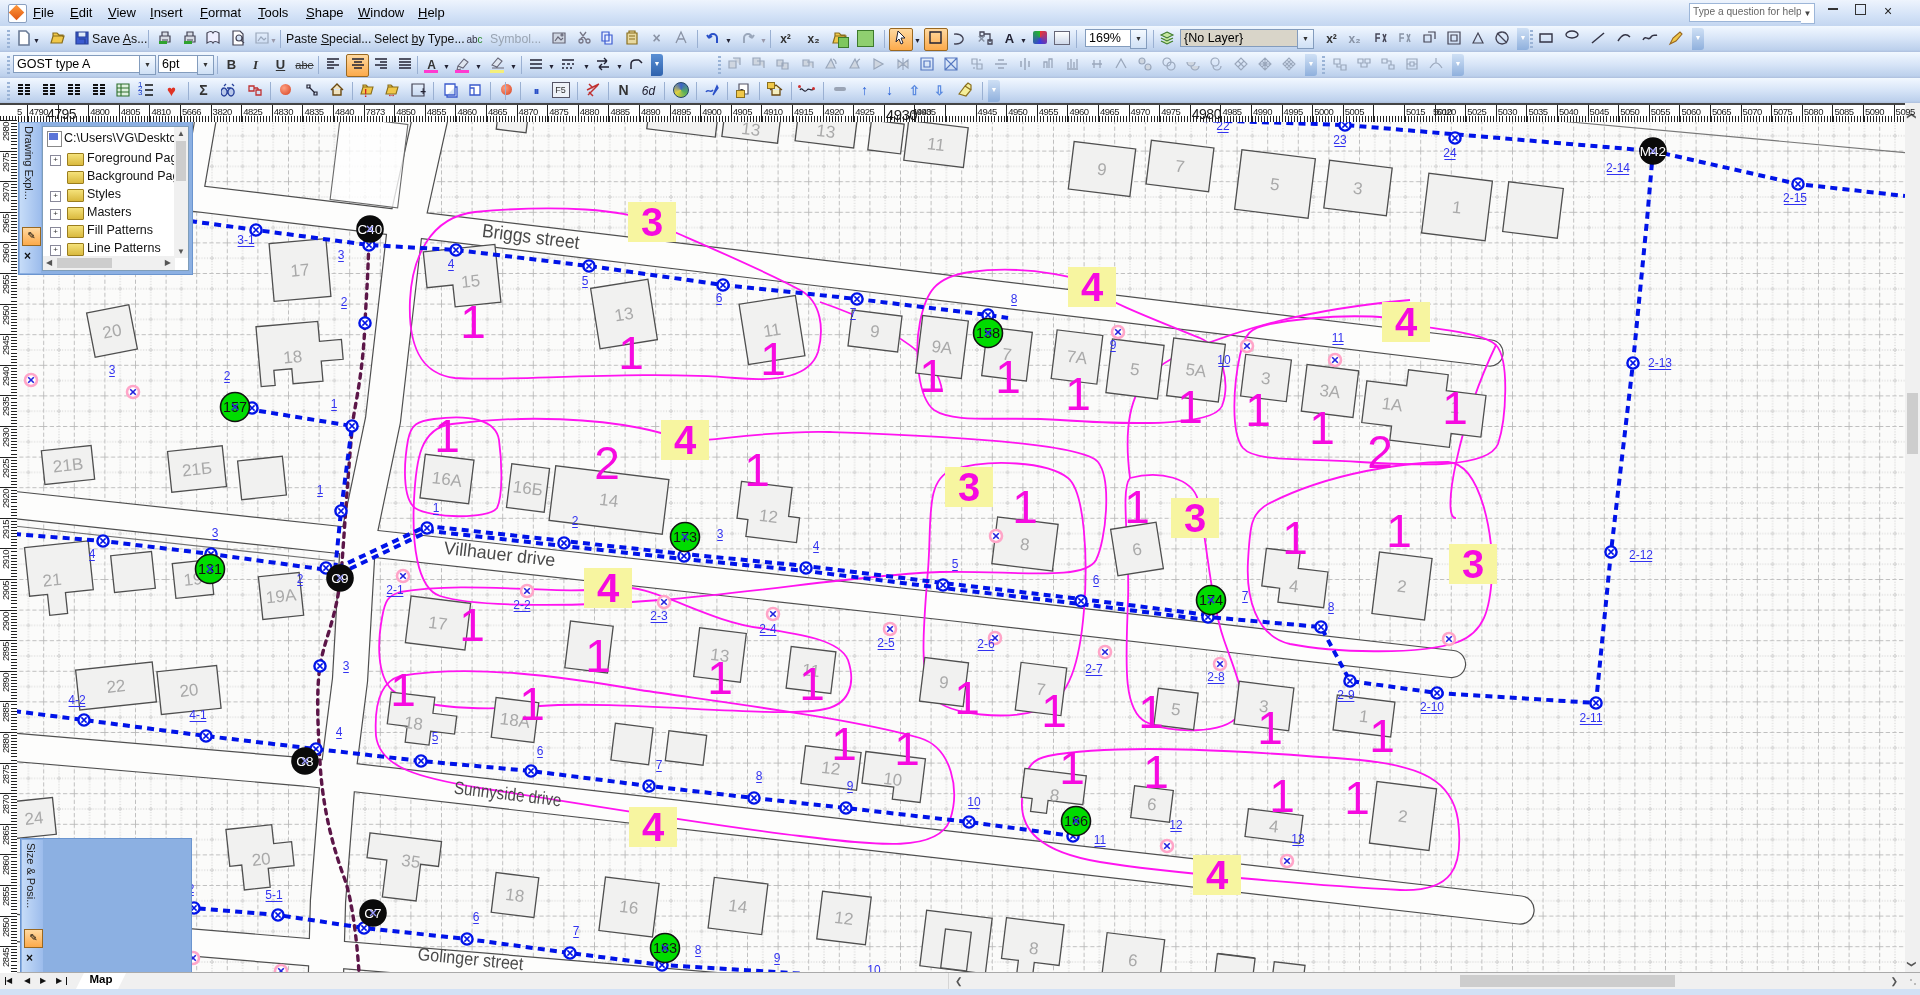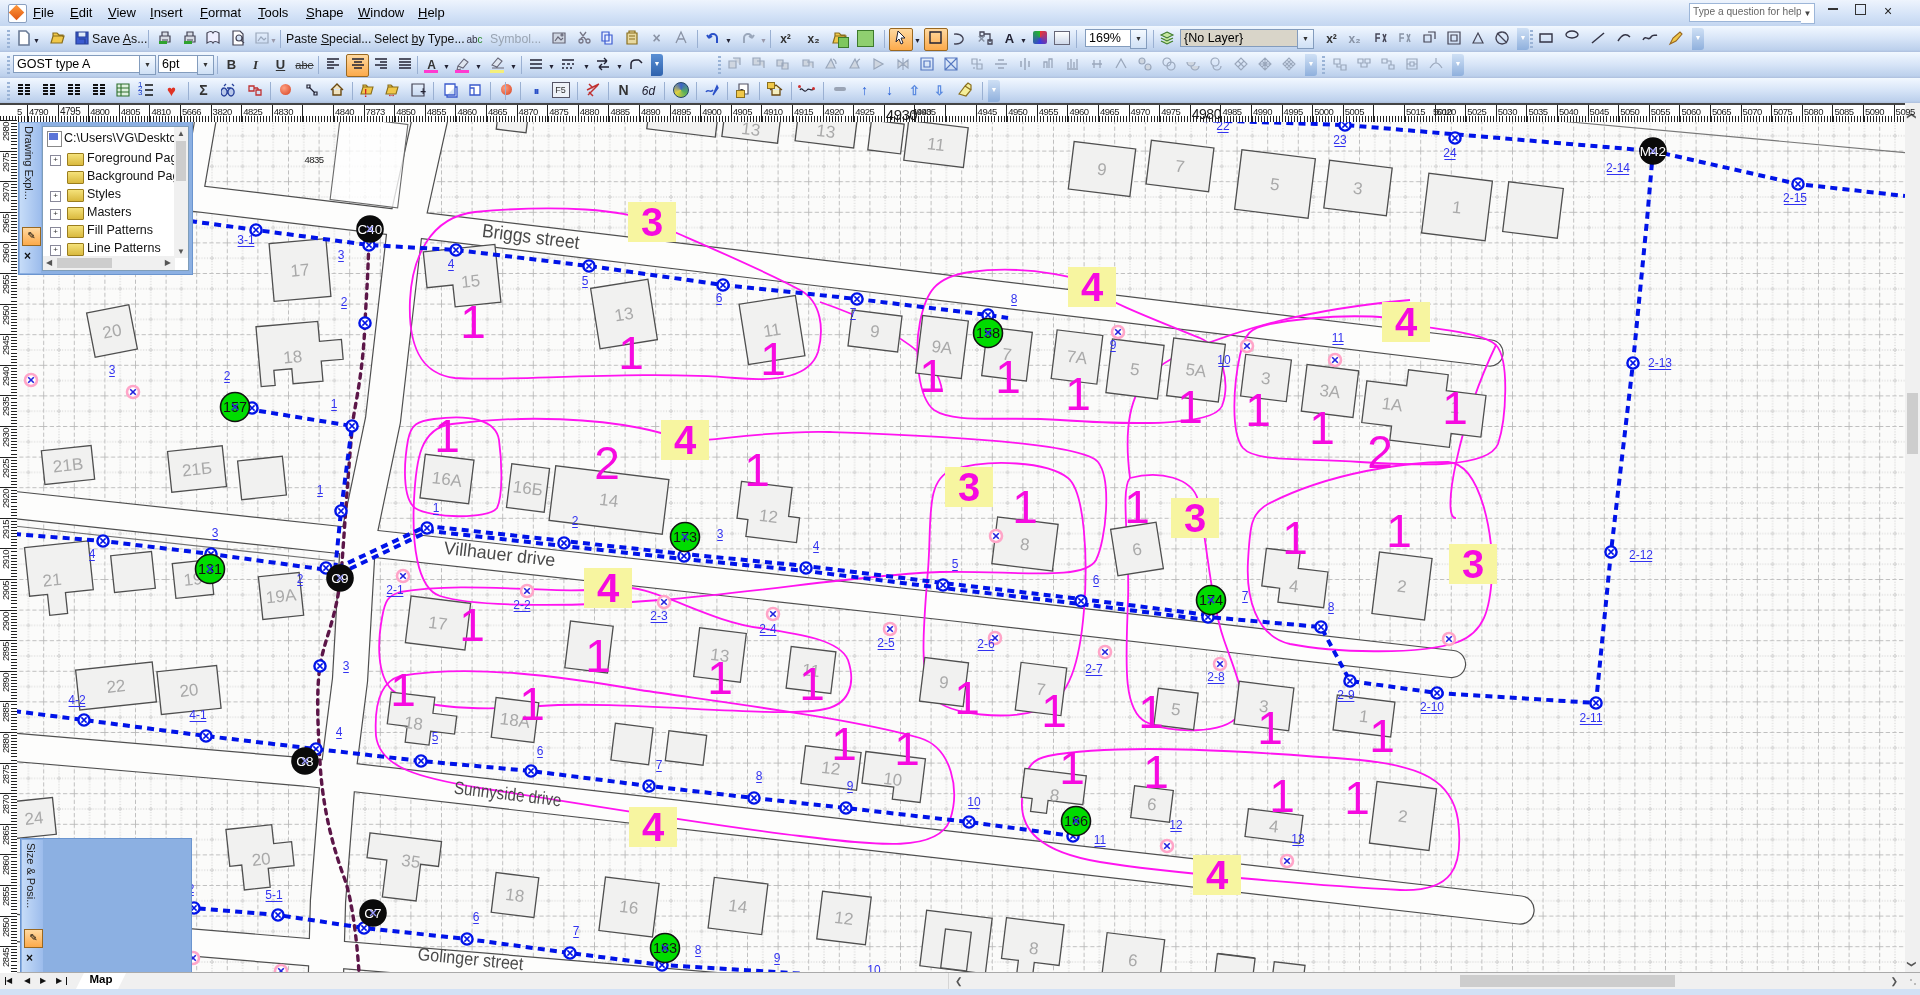--- a/index.html
+++ b/index.html
@@ -452,37 +452,37 @@
         </svg></div>
       <div class="sep" style="left:982px;"></div>
       <div class="chev" style="left:988px;">▼</div>
     </div>
   <div class="abs" id="hruler">
       <div style="position:absolute;left:0;top:11px;width:1905px;height:6px;background:repeating-linear-gradient(90deg,#222 0 1px,transparent 1px 3.06px);"></div>
       <div style="position:absolute;left:17px;top:1px;font-size:9.5px;color:#1a1a1a;">5</div>
       <div style="position:absolute;left:27.0px;top:0;width:1px;height:17px;background:#222;"></div>
       <div style="position:absolute;left:29.0px;top:1px;font-size:9.5px;color:#1a1a1a;letter-spacing:-0.5px;">4790</div>
       <div style="position:absolute;left:57.6px;top:0;width:1px;height:17px;background:#222;"></div>
-      <div style="position:absolute;left:60px;top:1px;font-size:10px;color:#1a1a1a;letter-spacing:-0.5px;">4795</div>
+      <div style="position:absolute;left:47px;top:1px;font-size:14px;color:#1a1a1a;letter-spacing:-0.5px;">4795</div>
       <div style="position:absolute;left:88.2px;top:0;width:1px;height:17px;background:#222;"></div>
       <div style="position:absolute;left:90.2px;top:1px;font-size:9.5px;color:#1a1a1a;letter-spacing:-0.5px;">4800</div>
       <div style="position:absolute;left:118.8px;top:0;width:1px;height:17px;background:#222;"></div>
       <div style="position:absolute;left:120.8px;top:1px;font-size:9.5px;color:#1a1a1a;letter-spacing:-0.5px;">4805</div>
       <div style="position:absolute;left:149.4px;top:0;width:1px;height:17px;background:#222;"></div>
       <div style="position:absolute;left:151.4px;top:1px;font-size:9.5px;color:#1a1a1a;letter-spacing:-0.5px;">4810</div>
       <div style="position:absolute;left:180.0px;top:0;width:1px;height:17px;background:#222;"></div>
       <div style="position:absolute;left:182.0px;top:1px;font-size:9.5px;color:#1a1a1a;letter-spacing:-0.5px;">5666</div>
       <div style="position:absolute;left:210.6px;top:0;width:1px;height:17px;background:#222;"></div>
       <div style="position:absolute;left:212.6px;top:1px;font-size:9.5px;color:#1a1a1a;letter-spacing:-0.5px;">3820</div>
       <div style="position:absolute;left:241.2px;top:0;width:1px;height:17px;background:#222;"></div>
       <div style="position:absolute;left:243.2px;top:1px;font-size:9.5px;color:#1a1a1a;letter-spacing:-0.5px;">4825</div>
       <div style="position:absolute;left:271.8px;top:0;width:1px;height:17px;background:#222;"></div>
       <div style="position:absolute;left:273.8px;top:1px;font-size:9.5px;color:#1a1a1a;letter-spacing:-0.5px;">4830</div>
       <div style="position:absolute;left:302.4px;top:0;width:1px;height:17px;background:#222;"></div>
-      <div style="position:absolute;left:304.4px;top:1px;font-size:9.5px;color:#1a1a1a;letter-spacing:-0.5px;margin-top:48px;">4835</div>
+      <div style="position:absolute;left:304.4px;top:1px;font-size:9.5px;color:#1a1a1a;letter-spacing:-0.5px;">4835</div>
       <div style="position:absolute;left:333.0px;top:0;width:1px;height:17px;background:#222;"></div>
       <div style="position:absolute;left:335.0px;top:1px;font-size:9.5px;color:#1a1a1a;letter-spacing:-0.5px;">4840</div>
       <div style="position:absolute;left:363.6px;top:0;width:1px;height:17px;background:#222;"></div>
       <div style="position:absolute;left:365.6px;top:1px;font-size:9.5px;color:#1a1a1a;letter-spacing:-0.5px;">7873</div>
       <div style="position:absolute;left:394.2px;top:0;width:1px;height:17px;background:#222;"></div>
       <div style="position:absolute;left:396.2px;top:1px;font-size:9.5px;color:#1a1a1a;letter-spacing:-0.5px;">4850</div>
       <div style="position:absolute;left:424.8px;top:0;width:1px;height:17px;background:#222;"></div>
       <div style="position:absolute;left:426.8px;top:1px;font-size:9.5px;color:#1a1a1a;letter-spacing:-0.5px;">4855</div>
       <div style="position:absolute;left:455.4px;top:0;width:1px;height:17px;background:#222;"></div>
       <div style="position:absolute;left:457.4px;top:1px;font-size:9.5px;color:#1a1a1a;letter-spacing:-0.5px;">4860</div>

